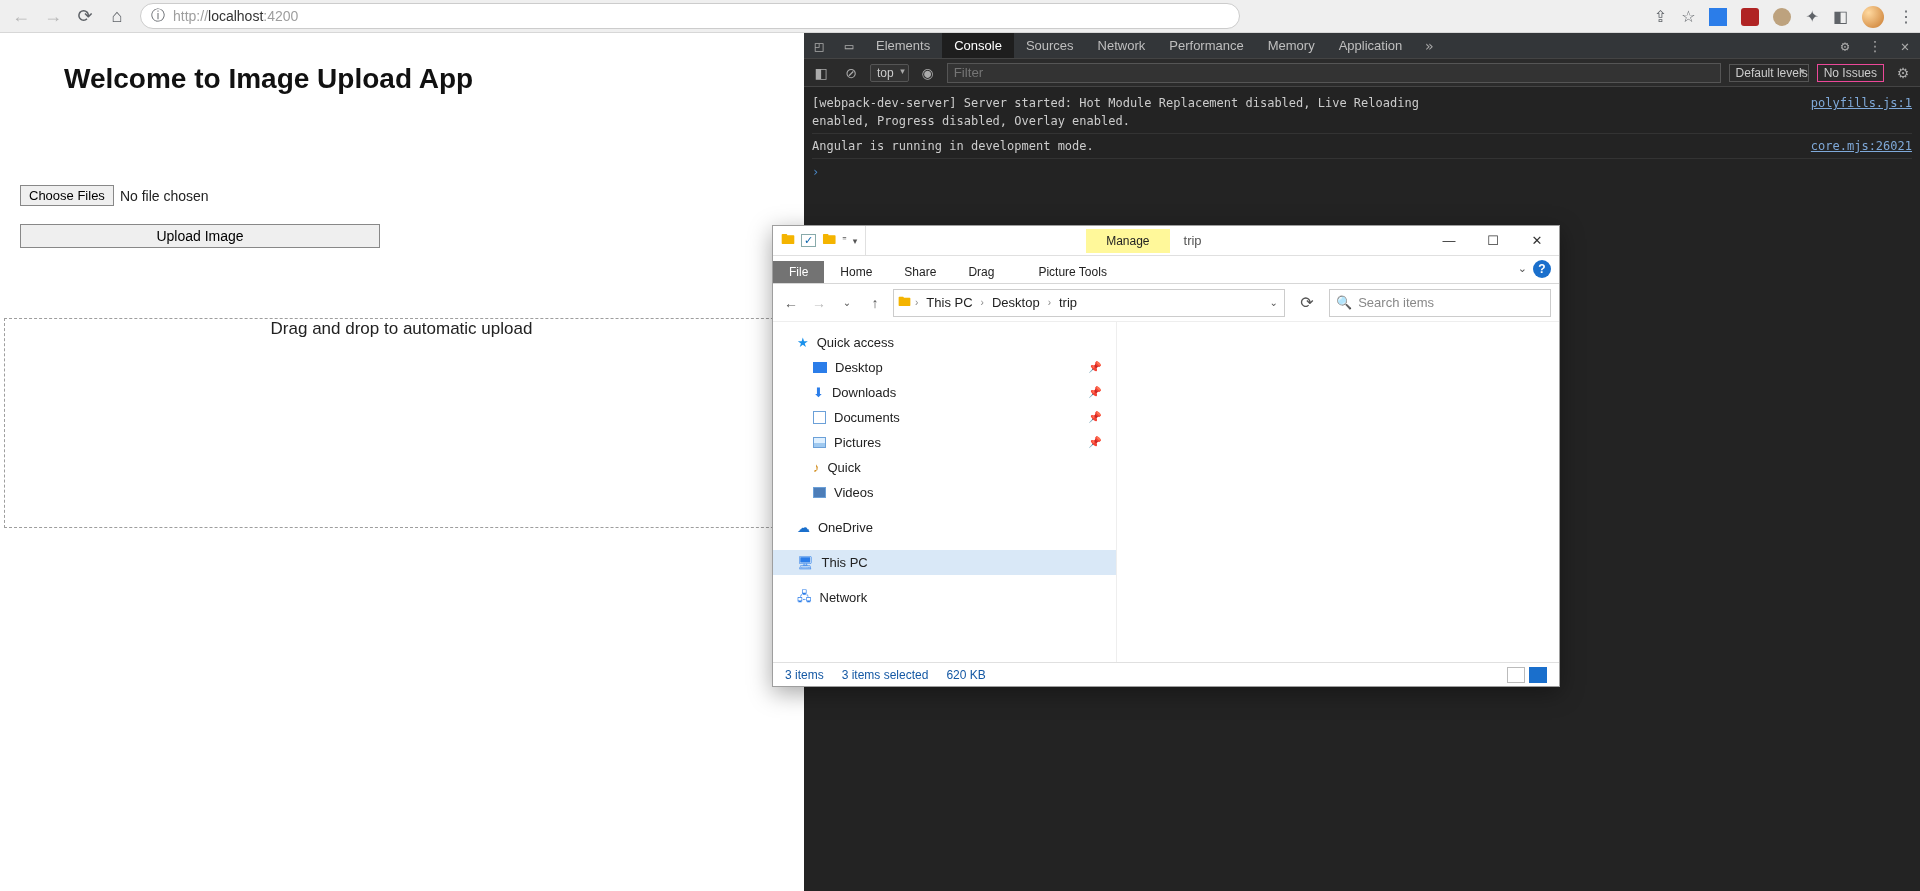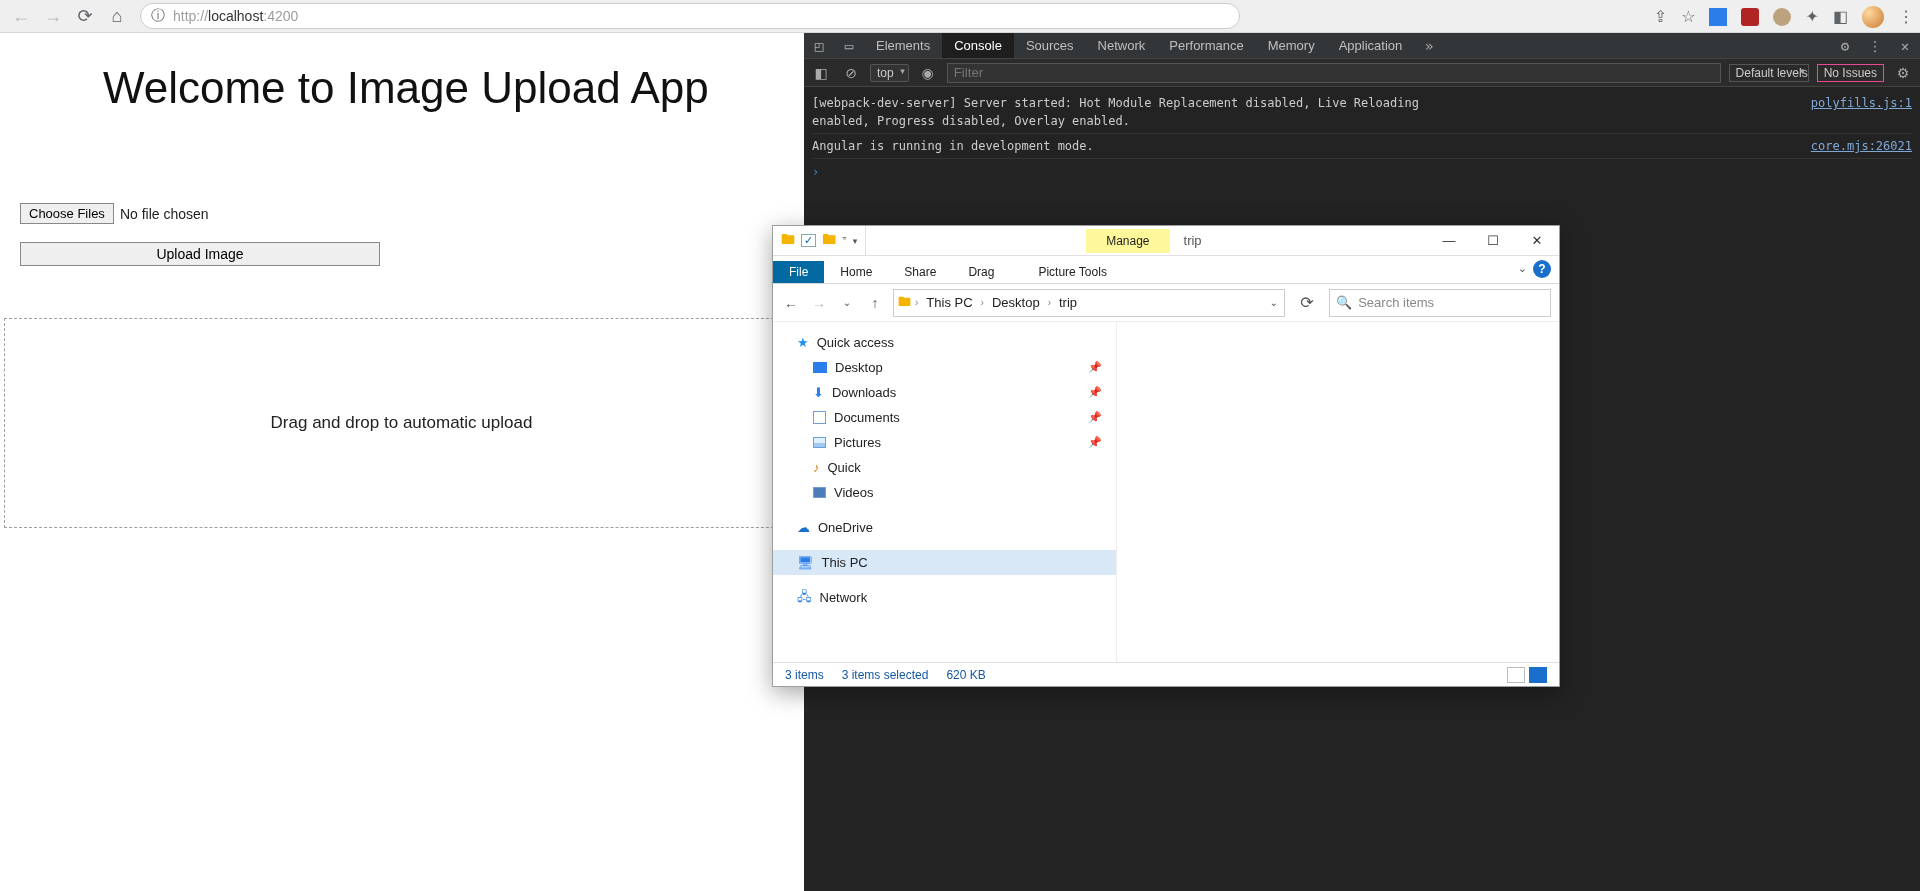--- a/index.html
+++ b/index.html
@@ -13,26 +13,26 @@
 .url-box{flex:0 0 1100px;height:26px;background:#fff;border:1px solid #ccc;border-radius:13px;display:flex;align-items:center;padding:0 10px;font-size:14px;color:#5f6368;gap:8px}
 .url-box .url-text{color:#333}
 .url-box .url-text .faded{color:#9e9e9e}
 .browser-right{position:absolute;right:6px;top:0;height:33px;display:flex;align-items:center;gap:14px}
 .browser-right span{font-size:16px;color:#5f6368}
 .ext-icon{width:18px;height:18px;display:inline-block}
 .avatar{width:22px;height:22px;border-radius:50%;background:radial-gradient(circle at 30% 30%,#ffd9a0,#c97a2e)}
 
 
 .page{position:absolute;left:0;top:33px;width:804px;bottom:0;background:#fff}
-.page h1{font-size:44px;font-weight:400;margin:30px 0 0 103px;color:#111}
+.page h1{font-size:28px;font-weight:700;margin:30px 0 0 64px;color:#111}
 .file-row{margin:90px 0 0 20px;display:flex;align-items:center;gap:6px}
 .choose-btn{font:13px Arial;padding:2px 8px;border:1px solid #888;background:#efefef}
 .nofile{font-size:14px;color:#222}
 .upload-btn{margin:18px 0 0 20px;width:360px;height:24px;font:14px Arial;border:1px solid #888;background:#efefef}
-.dropzone{position:absolute;left:4px;top:285px;width:795px;height:210px;border:1px dashed #9e9e9e;display:flex;align-items:center;justify-content:center;font-size:17px;color:#222}
+.dropzone{position:absolute;left:4px;top:285px;width:795px;height:210px;border:1px dashed #9e9e9e;display:flex;justify-content:center;font-size:17px;color:#222}
 
 
 .devtools{position:absolute;left:804px;top:33px;right:0;bottom:0;background:#232323;color:#ccc;font-family:Menlo,Consolas,monospace;font-size:12px}
 .dt-tabbar{height:26px;background:#333639;display:flex;align-items:stretch;border-bottom:1px solid #444;color:#bfbfbf}
 .dt-tabbar .ic{width:30px;display:flex;align-items:center;justify-content:center;font-size:14px;color:#aaa;cursor:pointer}
 .dt-tab{padding:0 12px;display:flex;align-items:center;font-family:"Segoe UI",Arial,sans-serif;font-size:13px;cursor:pointer}
 .dt-tab.active{background:#1e1e1e;color:#fff}
 .dt-tabbar .right{margin-left:auto;display:flex}
 .dt-subbar{height:28px;background:#2b2b2b;border-bottom:1px solid #444;display:flex;align-items:center;gap:8px;padding:0 6px;font-family:"Segoe UI",Arial,sans-serif;font-size:12px;color:#ccc}
 .dt-subbar .ic{width:22px;text-align:center;color:#aaa;font-size:14px;cursor:pointer}
@@ -55,21 +55,21 @@
 .qat .folder-ic{color:#f4b400;font-size:14px}
 .qat .chk{color:#0a64ad;font-size:11px;border:1px solid #8aa;padding:0 2px;line-height:1}
 .qat .caret{font-size:9px;color:#555}
 .manage{margin-left:220px;background:#fff89a;padding:5px 20px 5px 20px;font-size:12px}
 .loc-title{font-size:13px;color:#555;margin-left:14px}
 .win-btns{margin-left:auto;display:flex}
 .win-btns span{width:44px;height:30px;display:flex;align-items:center;justify-content:center;font-size:13px;color:#333;cursor:pointer}
 
 .ex-ribbon{height:28px;display:flex;align-items:flex-end;border-bottom:1px solid #d7d7d7;position:relative}
 .r-tab{padding:4px 16px;font-size:12px;cursor:pointer}
-.r-tab.file{background:#0369a1;color:#fff}
+.r-tab.file{background:#737373;color:#fff}
 .ex-ribbon .help{position:absolute;right:8px;top:4px;width:18px;height:18px;border-radius:50%;background:#1a6fcc;color:#fff;font-size:12px;font-weight:bold;display:flex;align-items:center;justify-content:center}
 .ex-ribbon .expand{position:absolute;right:32px;top:6px;font-size:11px;color:#555}
 
 .ex-nav{height:38px;display:flex;align-items:center;gap:8px;padding:0 8px;border-bottom:1px solid #eee}
 .ex-nav .arr{width:20px;text-align:center;color:#555;font-size:14px;cursor:pointer}
 .crumb-box{flex:1;height:28px;border:1px solid #ccc;display:flex;align-items:center;padding:0 4px;font-size:13px;gap:4px;position:relative}
 .crumb-box .seg{padding:0 4px;cursor:pointer}
 .crumb-box .ar{color:#888;font-size:10px}
 .crumb-box .drop{position:absolute;right:6px;font-size:10px;color:#555}
 .refresh{width:28px;text-align:center;color:#555;cursor:pointer}

